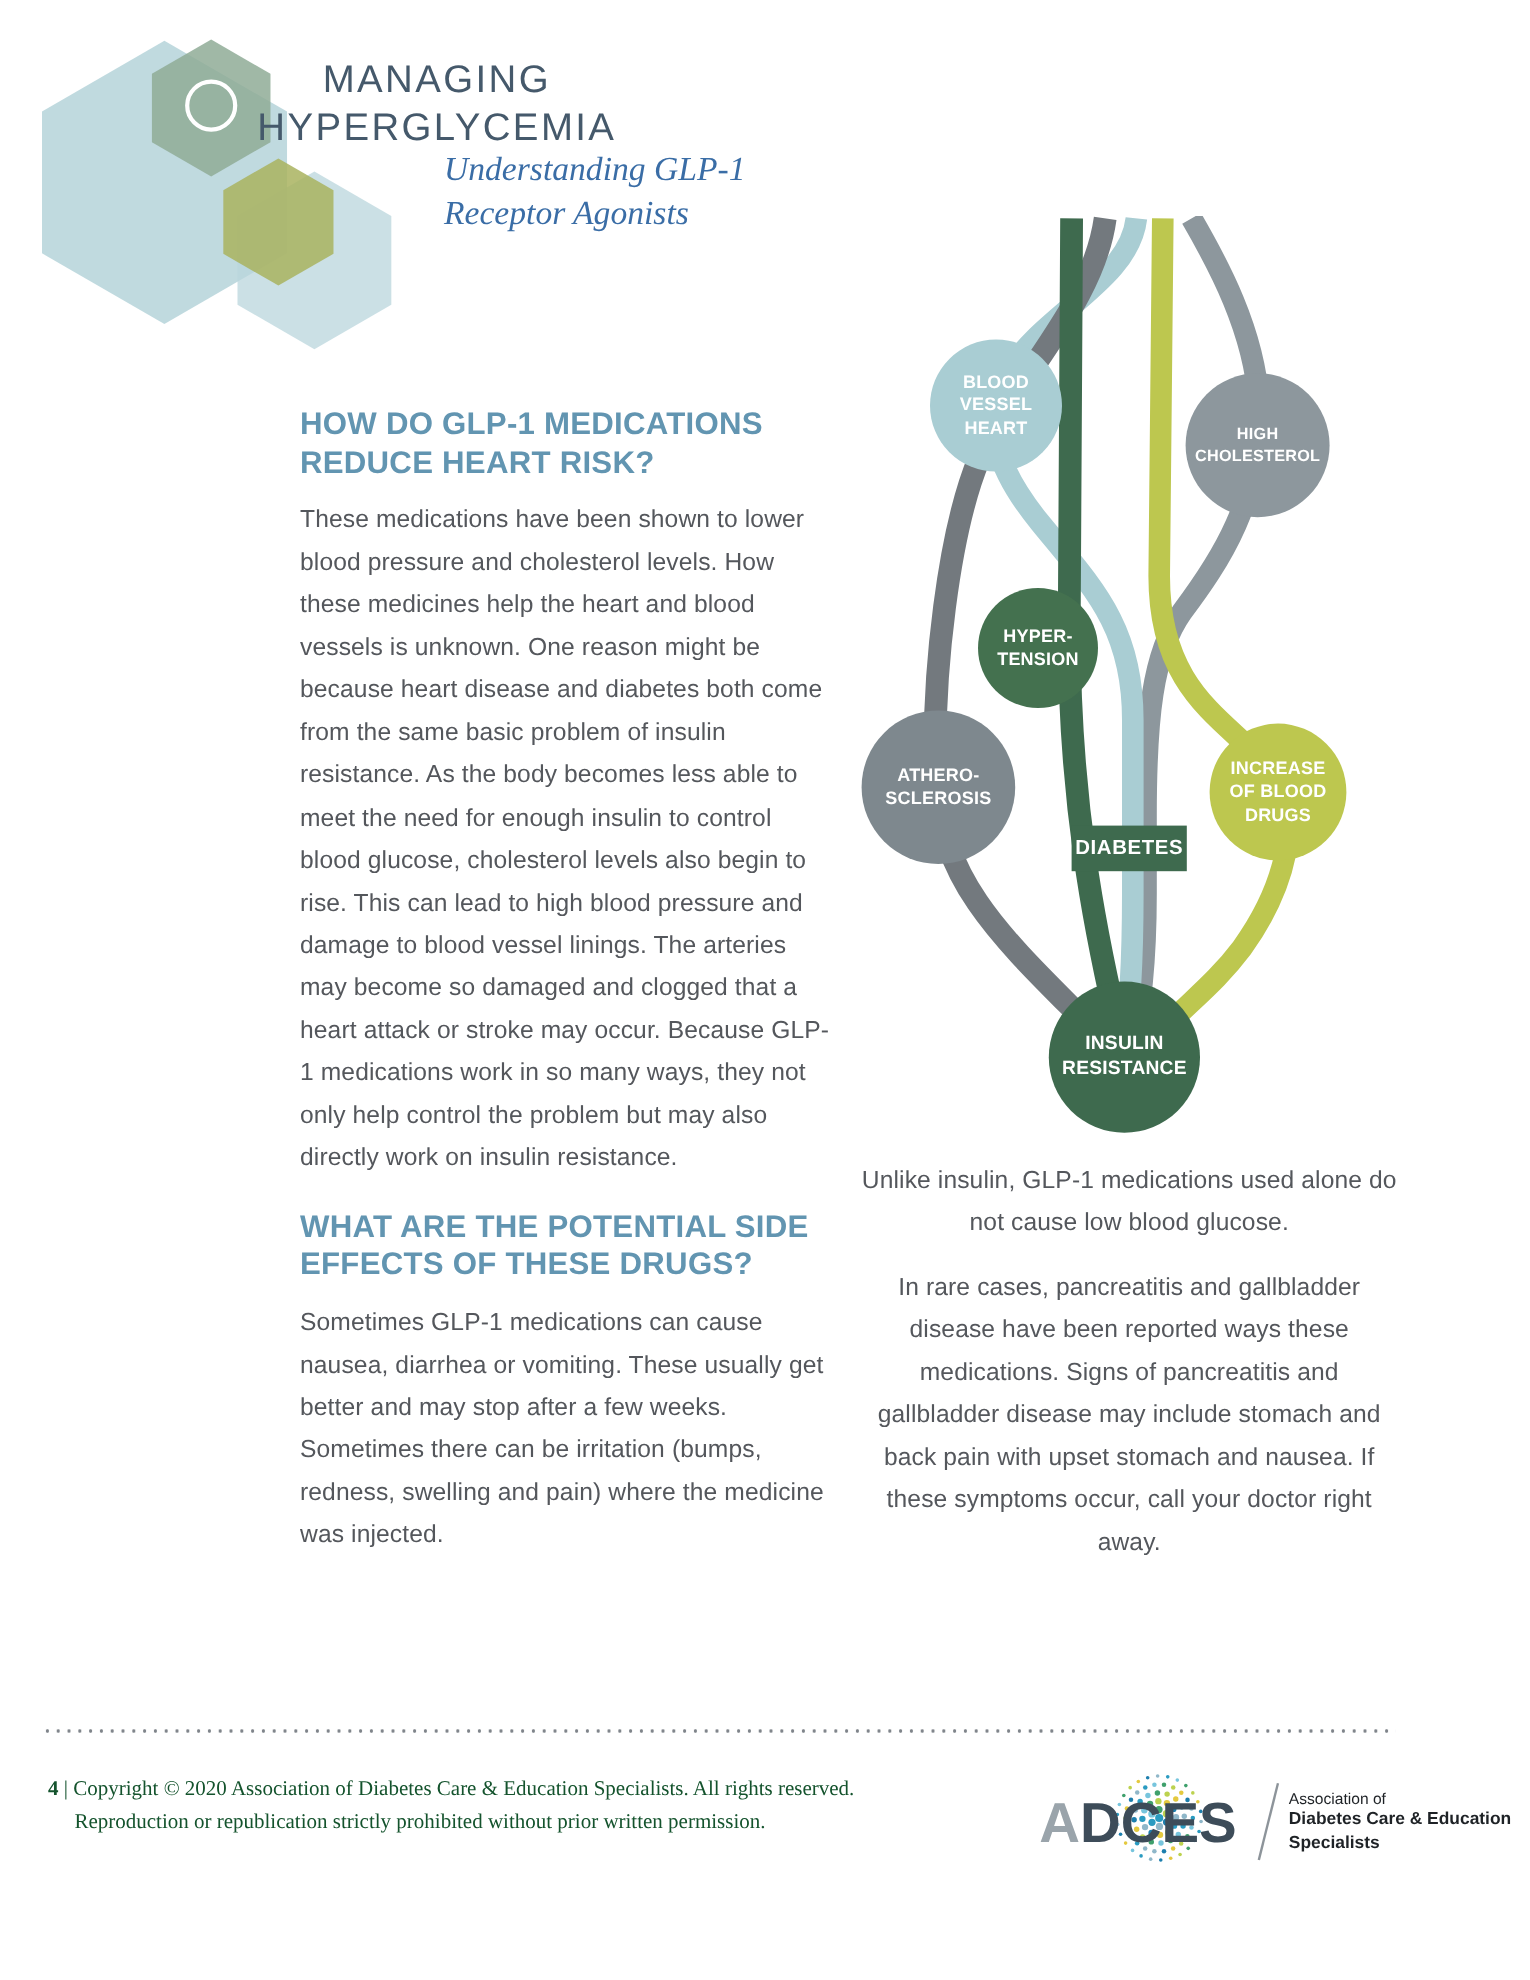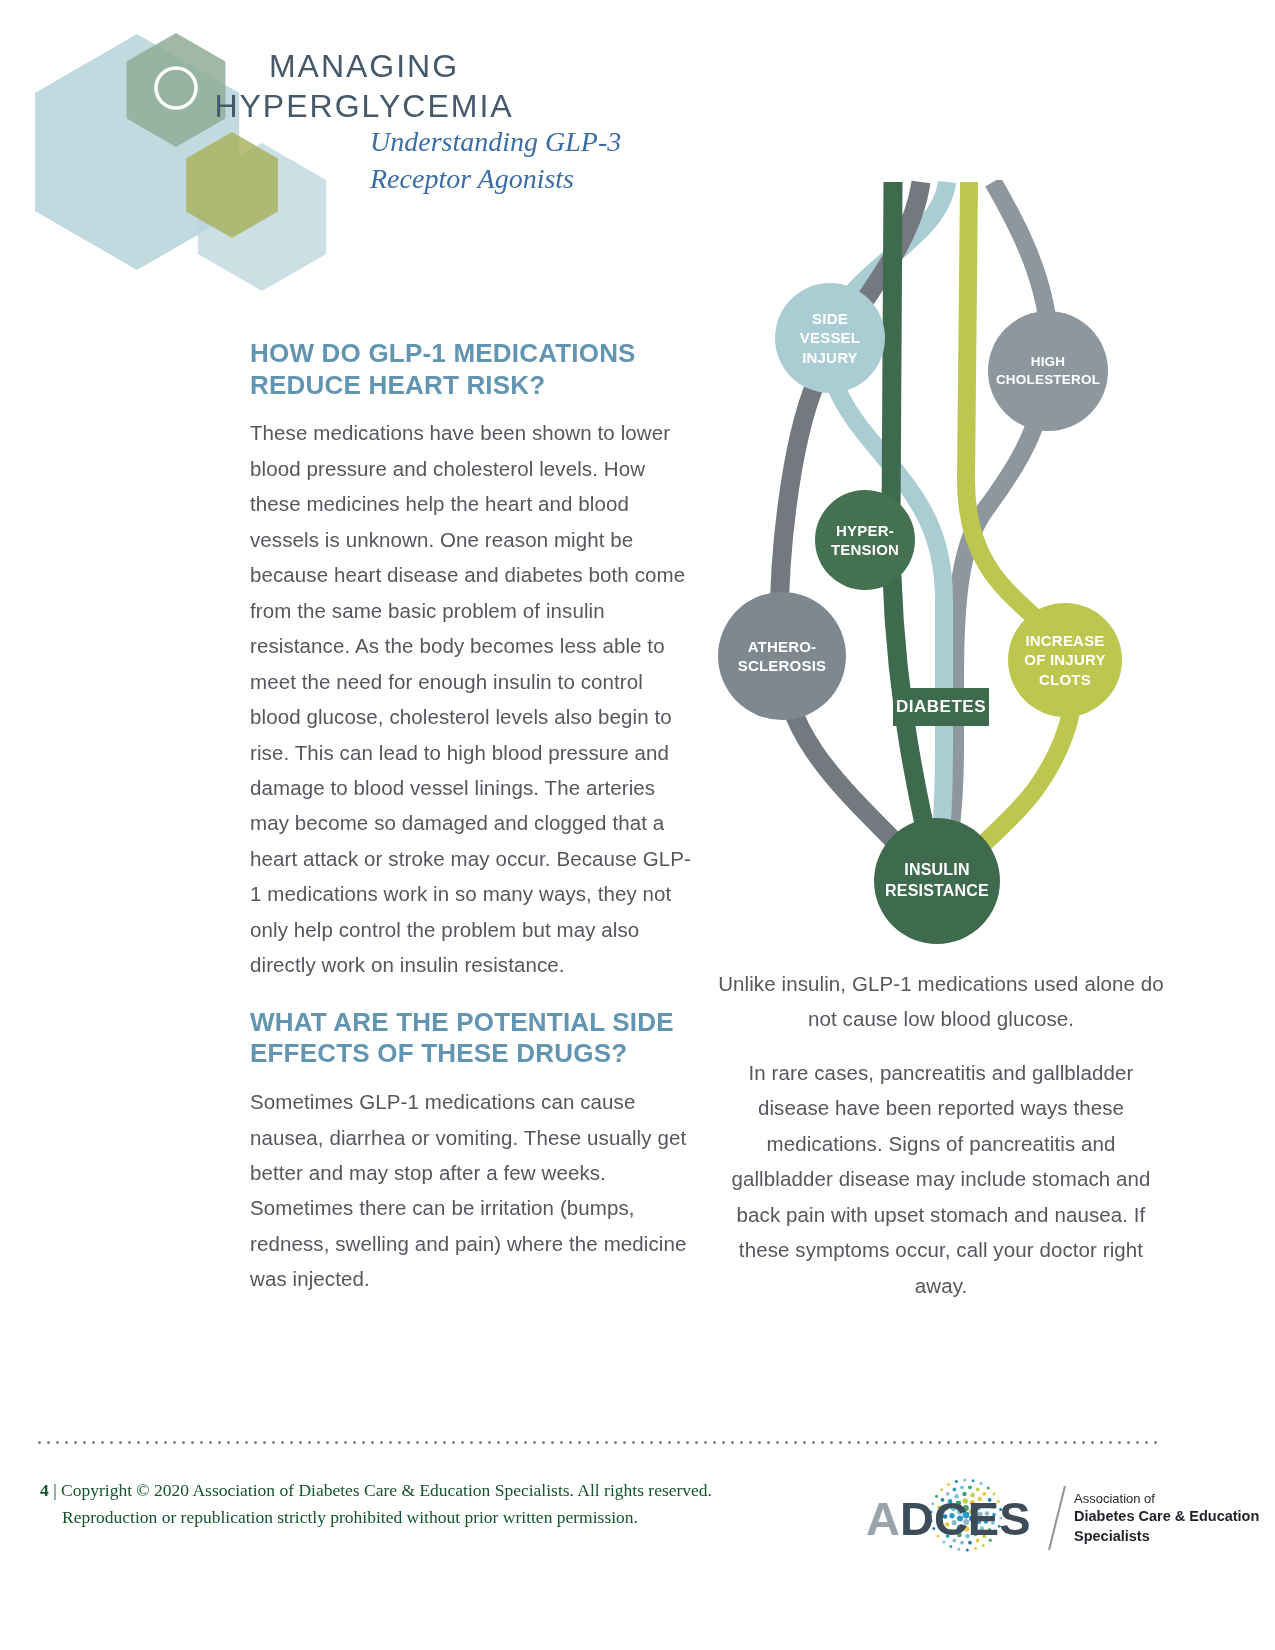--- a/index.html
+++ b/index.html
@@ -91,45 +91,45 @@
     <polygon points="141,3 190.4,31.5 190.4,88.5 141,117 91.6,88.5 91.6,31.5" fill="#8fac96" fill-opacity="0.85"></polygon>
     <polygon points="197,102 242.9,128.5 242.9,181.5 197,208 151.1,181.5 151.1,128.5" fill="#a9b35f" fill-opacity="0.85"></polygon>
     <circle cx="141" cy="58" r="20" fill="none" stroke="#ffffff" stroke-width="3.5"></circle>
   </svg>
 
   <div class="brand-title">
     <span>MANAGING</span><br>
     <span>HYPERGLYCEMIA</span>
   </div>
   <div class="brand-subtitle">
-    <span>Understanding GLP-3</span><br>
+    <span>Understanding GLP-1</span><br>
     <span>Receptor Agonists</span>
   </div>
 
   <div class="col-left">
     <h2 class="section-heading first">HOW DO GLP-1 MEDICATIONS REDUCE HEART RISK?</h2>
     <p class="body-text">These medications have been shown to lower blood pressure and cholesterol levels. How these medicines help the heart and blood vessels is unknown. One reason might be because heart disease and diabetes both come from the same basic problem of insulin resistance. As the body becomes less able to meet the need for enough insulin to control blood glucose, cholesterol levels also begin to rise. This can lead to high blood pressure and damage to blood vessel linings. The arteries may become so damaged and clogged that a heart attack or stroke may occur. Because GLP-1 medications work in so many ways, they not only help control the problem but may also directly work on insulin resistance.</p>
     <h2 class="section-heading">WHAT ARE THE POTENTIAL SIDE EFFECTS OF THESE DRUGS?</h2>
     <p class="body-text">Sometimes GLP-1 medications can cause nausea, diarrhea or vomiting. These usually get better and may stop after a few weeks. Sometimes there can be irritation (bumps, redness, swelling and pain) where the medicine was injected.</p>
   </div>
 
   <div class="diagram">
     <svg class="strands" width="460" height="800" viewBox="0 0 460 800">
       <path d="M278,2 C300,40 330,95 334,155 C338,235 300,290 270,330 C245,365 240,420 240,500 L240,565 C240,635 233,668 228,700" stroke="#8d979d" stroke-width="18" fill="none"></path>
       <path d="M254,2 L251,300 C251,400 310,420 346,464 C372,498 356,560 320,610 C290,650 256,668 241,698" stroke="#bdc74f" stroke-width="18" fill="none"></path>
       <path d="M232,2 C226,55 152,82 124,132 C102,172 116,212 152,256 C196,310 229,342 229,420 L229,565 C229,635 225,668 222,700" stroke="#a9cdd3" stroke-width="18" fill="none"></path>
       <path d="M206,2 C196,75 132,132 101,202 C76,262 61,382 65,472 C69,562 132,612 206,688" stroke="#73797e" stroke-width="19" fill="none"></path>
       <path d="M178,2 L176,345 C176,485 196,592 220,692" stroke="#3e6a4e" stroke-width="19" fill="none"></path>
     </svg>
     <div class="node-diabetes">DIABETES</div>
-    <div class="node node-bvi">SIDE VESSEL INJURY</div>
+    <div class="node node-bvi">BLOOD VESSEL HEART</div>
     <div class="node node-hc">HIGH CHOLESTEROL</div>
     <div class="node node-hyper">HYPER-TENSION</div>
     <div class="node node-athero">ATHERO-SCLEROSIS</div>
-    <div class="node node-clots">INCREASE OF INJURY CLOTS</div>
+    <div class="node node-clots">INCREASE OF BLOOD DRUGS</div>
     <div class="node node-insulin">INSULIN RESISTANCE</div>
   </div>
 
   <div class="col-right">
     <p class="body-text">Unlike insulin, GLP-1 medications used alone do not cause low blood glucose.</p>
     <p class="body-text">In rare cases, pancreatitis and gallbladder disease have been reported ways these medications. Signs of pancreatitis and gallbladder disease may include stomach and back pain with upset stomach and nausea. If these symptoms occur, call your doctor right away.</p>
   </div>
 
   <div class="dotted-rule"></div>
 

